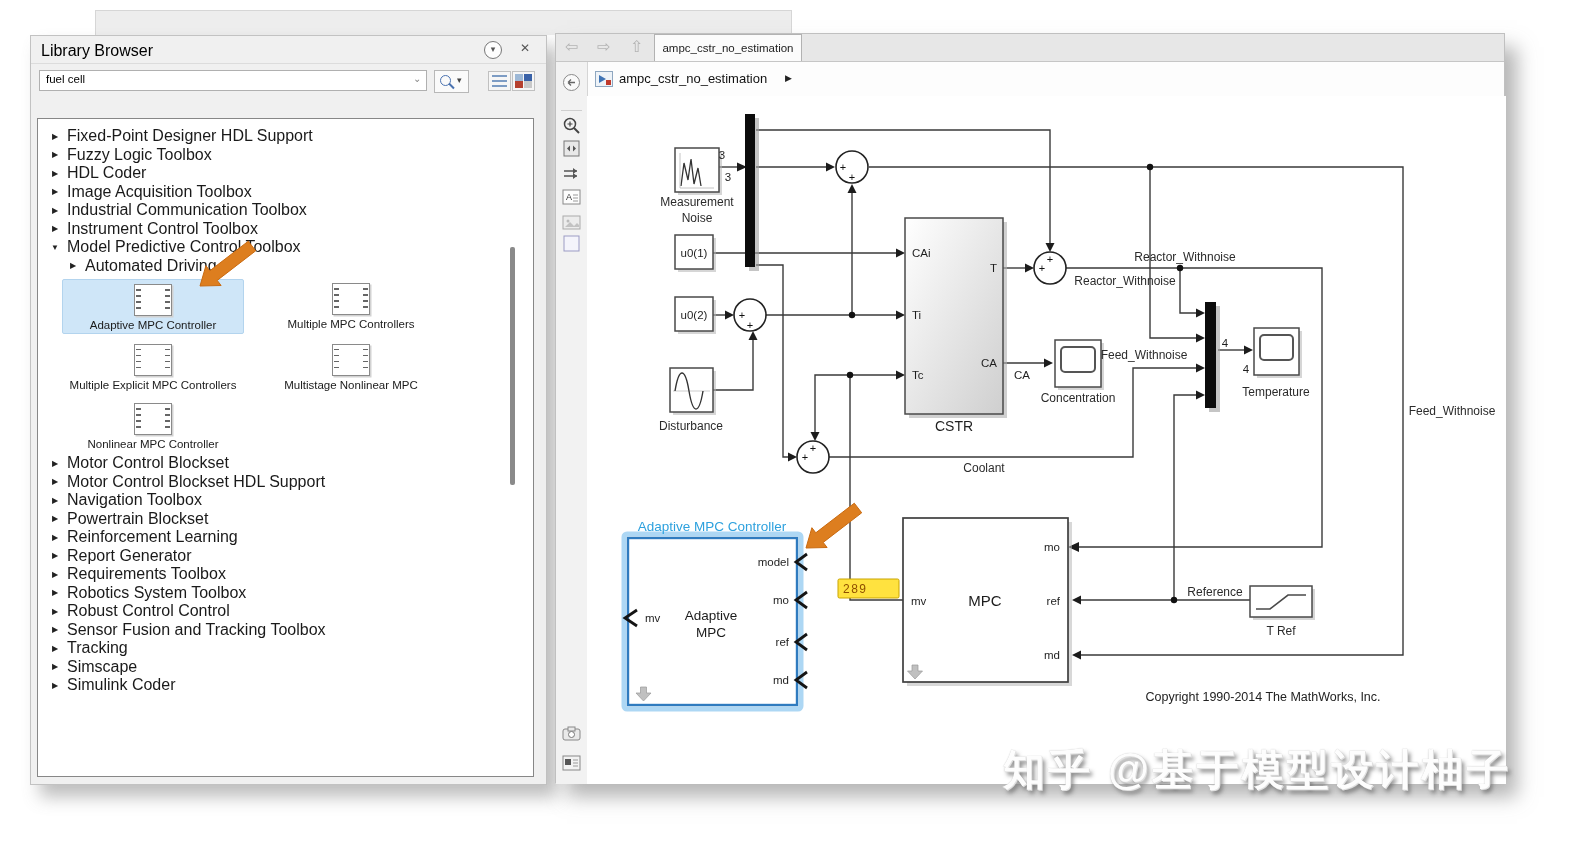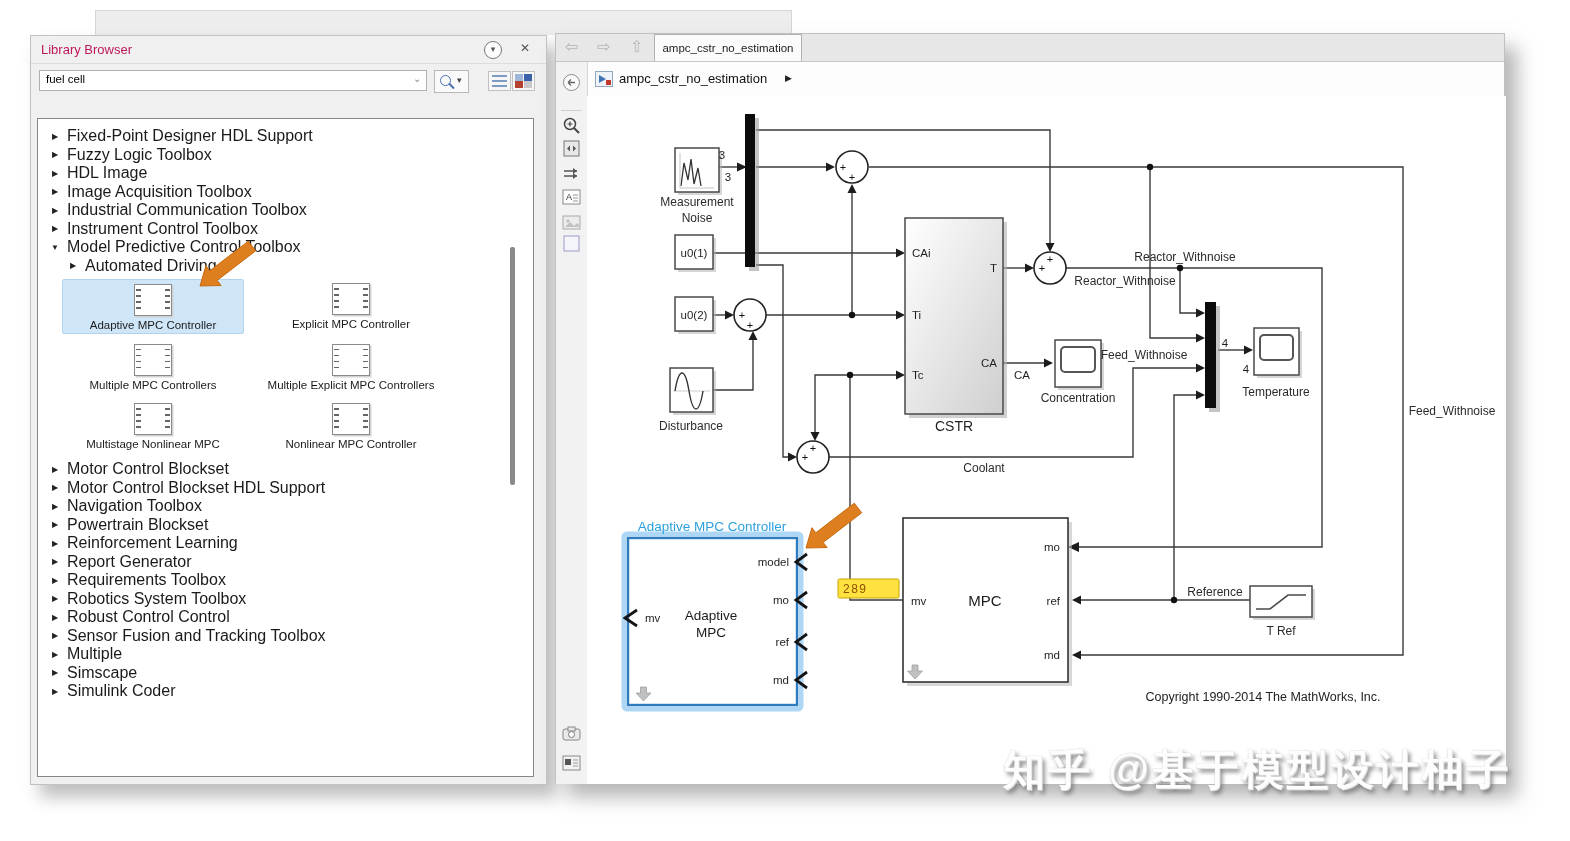--- a/index.html
+++ b/index.html
@@ -6,21 +6,21 @@
   body{width:1570px;height:841px;background:#fff;position:relative;overflow:hidden;
        font-family:"Liberation Sans",sans-serif;color:#1a1a1a;}
   .abs{position:absolute}
   
   .top-strip{left:95px;top:10px;width:695px;height:24px;background:#ededed;
              border:1px solid #d6d6d6;border-bottom:none;z-index:1}
   
   .lib{left:30px;top:35px;width:515px;height:748px;background:#f0f0f0;
        border:1px solid #c2c2c2;box-shadow:10px 12px 16px rgba(110,110,110,.45);z-index:2}
   .lib-title{left:0;top:0;right:0;height:27px;border-bottom:1px solid #dcdcdc}
-  .lib-title .t{left:10px;top:6px;font-size:13px;color:#be185d}
+  .lib-title .t{left:10px;top:6px;font-size:16px;color:#000000}
   .circ-btn{right:44px;top:5px;width:16px;height:16px;border:1px solid #777;border-radius:50%;
             text-align:center;line-height:14px;font-size:9px;color:#555;background:#fdfdfd}
   .close-btn{right:16px;top:5px;font-size:12px;color:#555}
   .search-row{left:0;top:28px;right:0;height:33px}
   .search-input{left:8px;top:6px;width:388px;height:21px;border:1px solid #b0b0b0;background:#fff;
                 font-size:11.5px;padding:0 18px 4px 6px;box-sizing:border-box;font-family:"Liberation Sans",sans-serif}
   .input-chev{left:382px;top:9px;font-size:10px;color:#888}
   .mag-btn{left:403px;top:6px;width:33px;height:21px;border:1px solid #b8b8b8;background:#fafafa}
   .mag{left:5px;top:4px;width:9px;height:9px;border:1.6px solid #4a72b0;border-radius:50%}
   .mag::after{content:"";position:absolute;right:-5px;bottom:-2px;width:7px;height:2px;background:#4a72b0;transform:rotate(45deg)}
@@ -112,21 +112,21 @@
       <div class="trow">
           <span class="caret">▶</span>
           <span class="lbl">Fixed-Point Designer HDL Support</span>
         </div>
       <div class="trow">
           <span class="caret">▶</span>
           <span class="lbl">Fuzzy Logic Toolbox</span>
         </div>
       <div class="trow">
           <span class="caret">▶</span>
-          <span class="lbl">HDL Image</span>
+          <span class="lbl">HDL Coder</span>
         </div>
       <div class="trow">
           <span class="caret">▶</span>
           <span class="lbl">Image Acquisition Toolbox</span>
         </div>
       <div class="trow">
           <span class="caret">▶</span>
           <span class="lbl">Industrial Communication Toolbox</span>
         </div>
       <div class="trow">
@@ -142,24 +142,20 @@
           <span class="lbl">Automated Driving</span>
         </div>
 
       <div class="bgrid">
         <div class="bcell selected">
           <span class="bicon"></span>
           <span class="blabel">Adaptive MPC Controller</span>
         </div>
         <div class="bcell">
           <span class="bicon"></span>
-          <span class="blabel">Explicit MPC Controller</span>
-        </div>
-        <div class="bcell">
-          <span class="bicon"></span>
           <span class="blabel">Multiple MPC Controllers</span>
         </div>
         <div class="bcell">
           <span class="bicon"></span>
           <span class="blabel">Multiple Explicit MPC Controllers</span>
         </div>
         <div class="bcell">
           <span class="bicon"></span>
           <span class="blabel">Multistage Nonlinear MPC</span>
         </div>
@@ -205,21 +201,21 @@
       <div class="trow">
           <span class="caret">▶</span>
           <span class="lbl">Robust Control Control</span>
         </div>
       <div class="trow">
           <span class="caret">▶</span>
           <span class="lbl">Sensor Fusion and Tracking Toolbox</span>
         </div>
       <div class="trow">
           <span class="caret">▶</span>
-          <span class="lbl">Multiple</span>
+          <span class="lbl">Tracking</span>
         </div>
       <div class="trow">
           <span class="caret">▶</span>
           <span class="lbl">Simscape</span>
         </div>
       <div class="trow">
           <span class="caret">▶</span>
           <span class="lbl">Simulink Coder</span>
         </div>
     </div>

